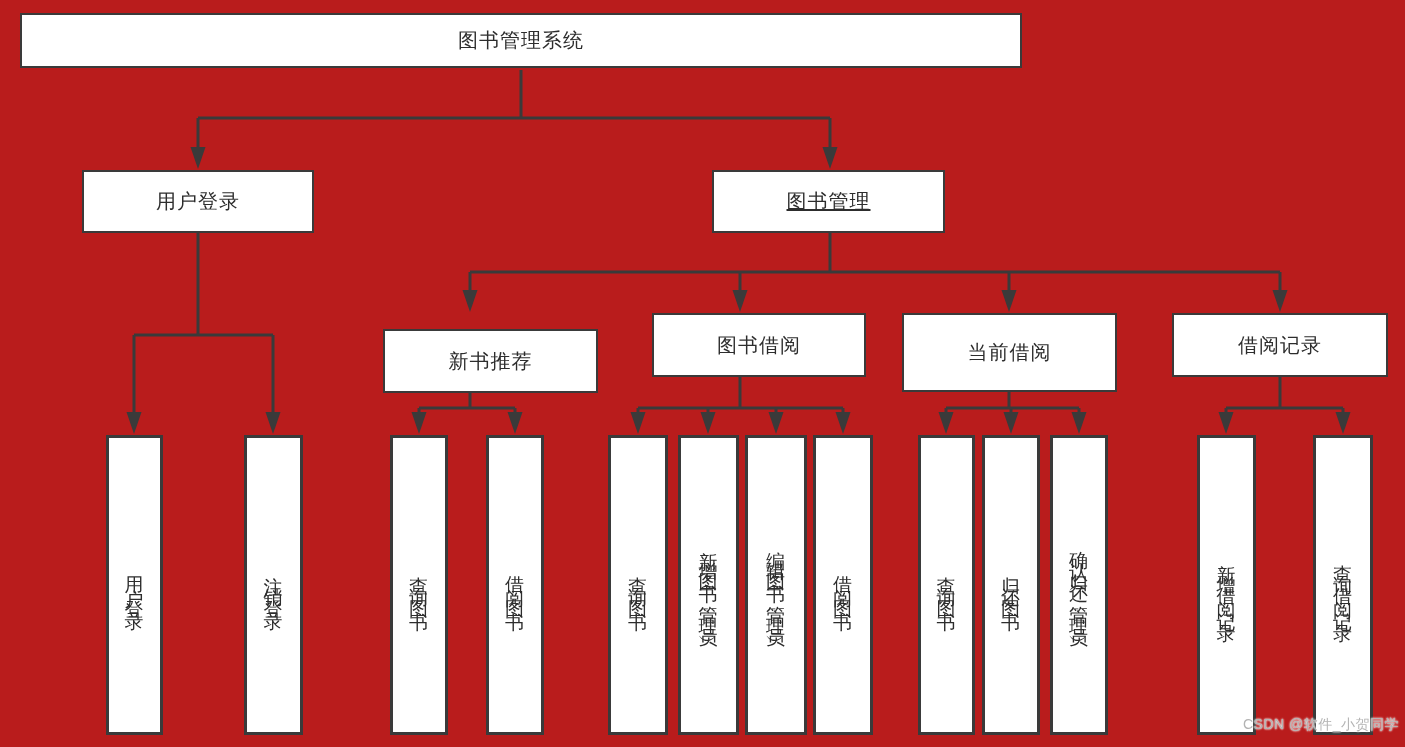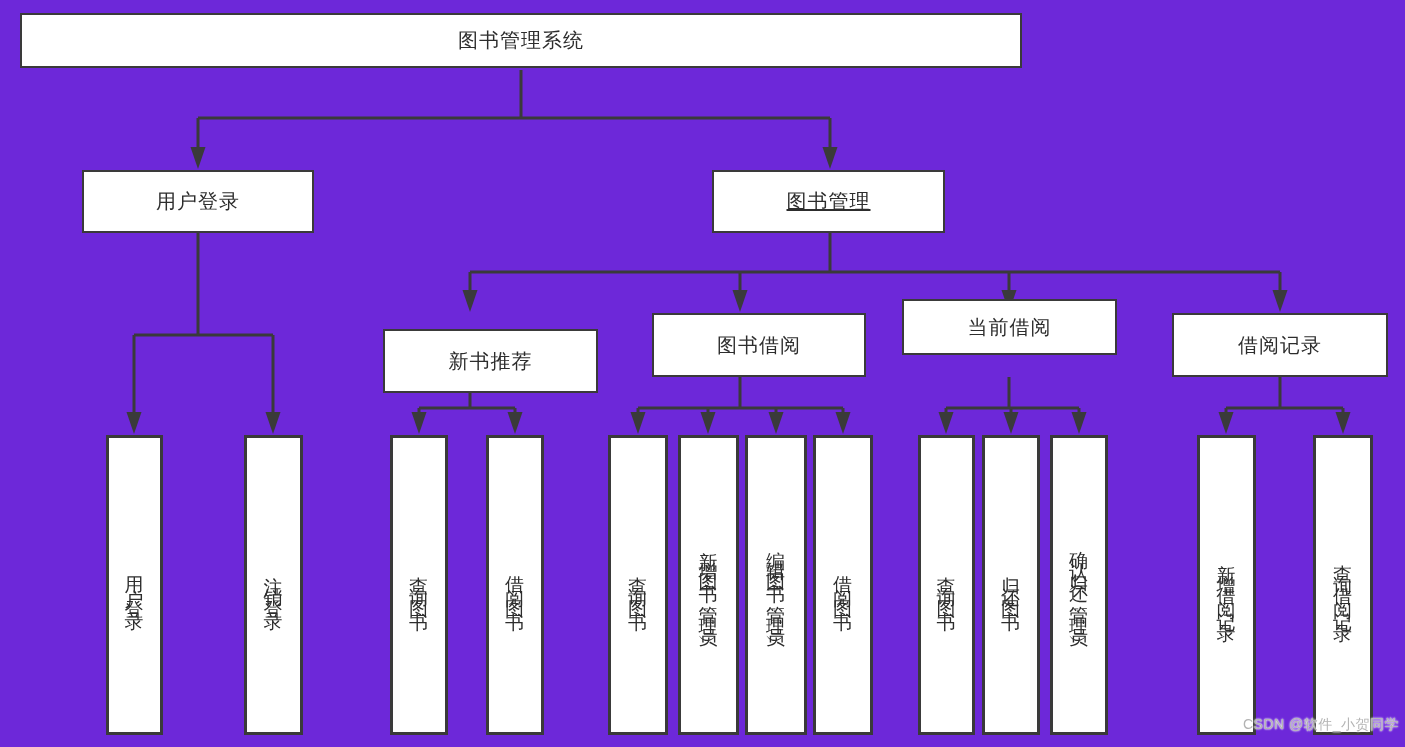--- a/index.html
+++ b/index.html
@@ -8,21 +8,21 @@
     --watermark-color: #b3b3b3;
   }
   * { margin: 0; padding: 0; box-sizing: border-box; }
   html, body { background: #ffffff; }
   body { font-family: "Liberation Sans", "DejaVu Sans", sans-serif; }
 
   .stage {
     position: relative;
     width: 1405px;
     height: 747px;
-    background: #6d28d9;
+    background: #b91c1c;
     overflow: hidden;
     padding-left: 18px;
   }
 
   svg.connectors {
     position: absolute;
     left: 0; top: 0;
     width: 1405px;
     height: 747px;
     z-index: 1;
@@ -132,21 +132,21 @@
   <div class="node hbox" style="left:712px; top:170px; width:233px; height:63px;text-decoration:underline;">
     <span>图书管理</span>
   </div>
 
   <div class="node hbox" style="left:363px; top:329px; width:215px; height:64px;margin-left:20px;">
     <span>新书推荐</span>
   </div>
   <div class="node hbox" style="left:633px; top:313px; width:214px; height:64px;margin-left:19px;">
     <span>图书借阅</span>
   </div>
-  <div class="node hbox" style="left:902px; top:299px; width:215px; height:56px;">
+  <div class="node hbox" style="left:902px; top:313px; width:215px; height:79px;">
     <span>当前借阅</span>
   </div>
   <div class="node hbox" style="left:1172px; top:313px; width:216px; height:64px;">
     <span>借阅记录</span>
   </div>
 
   <div class="node leaf" style="left:106px; width:57px;">
     <span class="vlabel">用户登录</span>
   </div>
   <div class="node leaf" style="left:244px; width:59px;">

